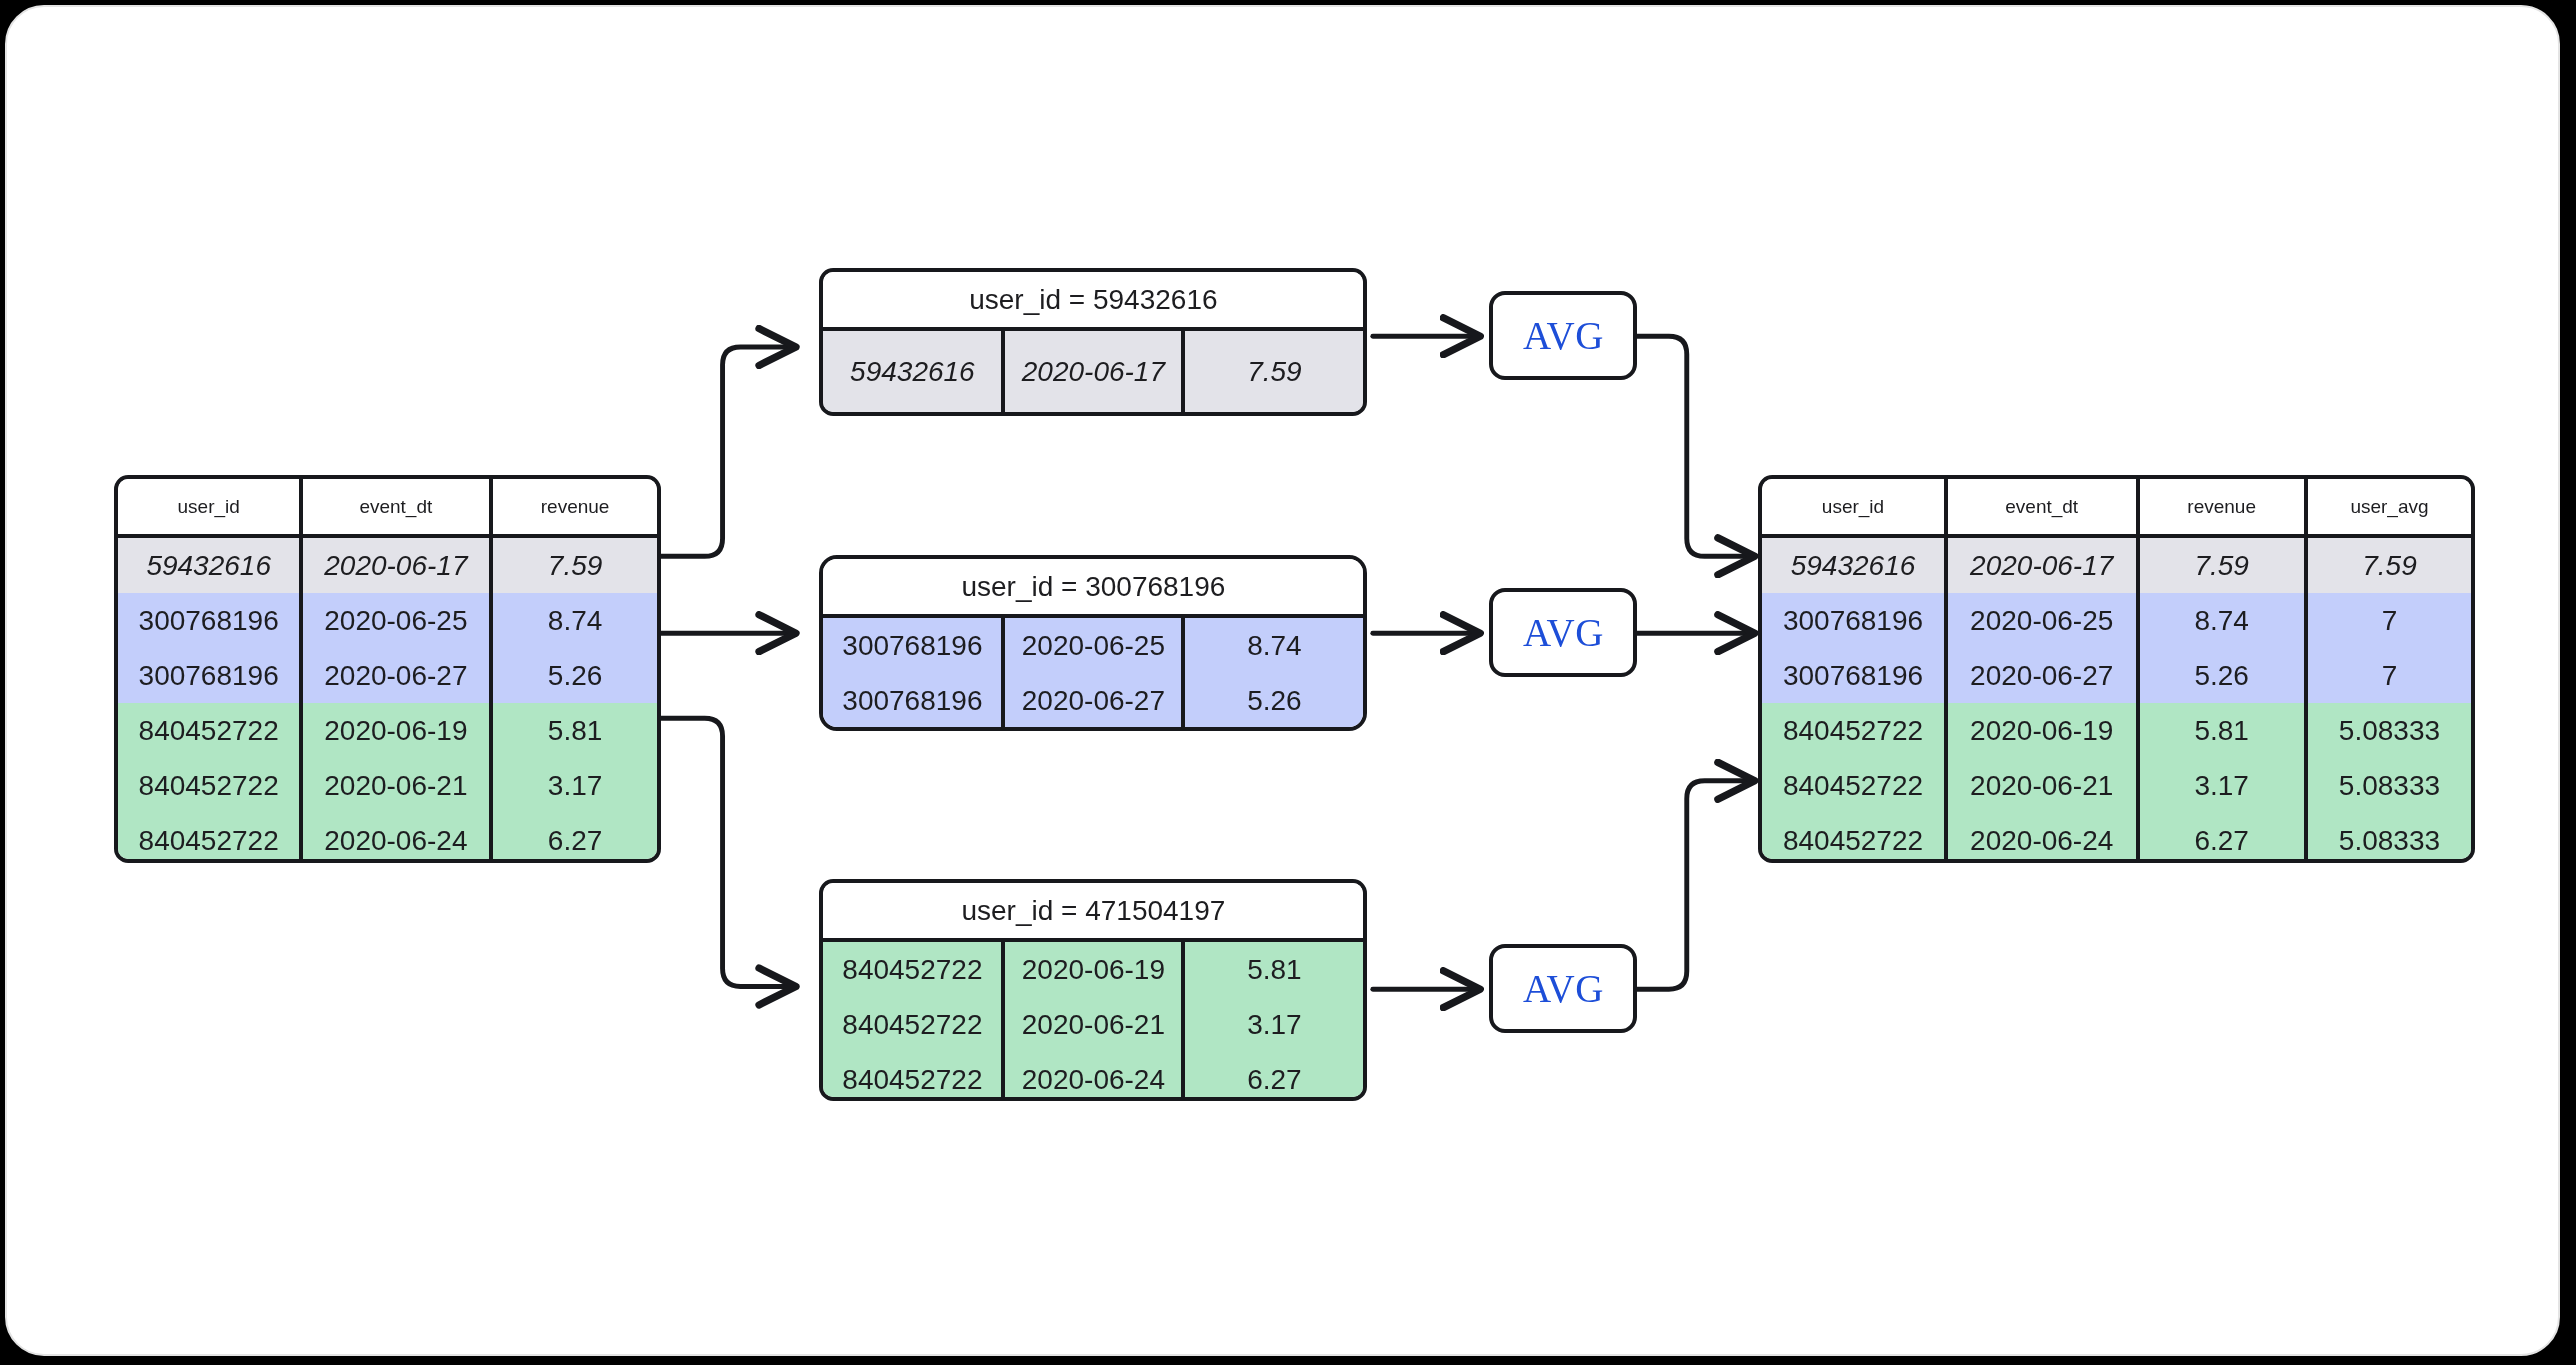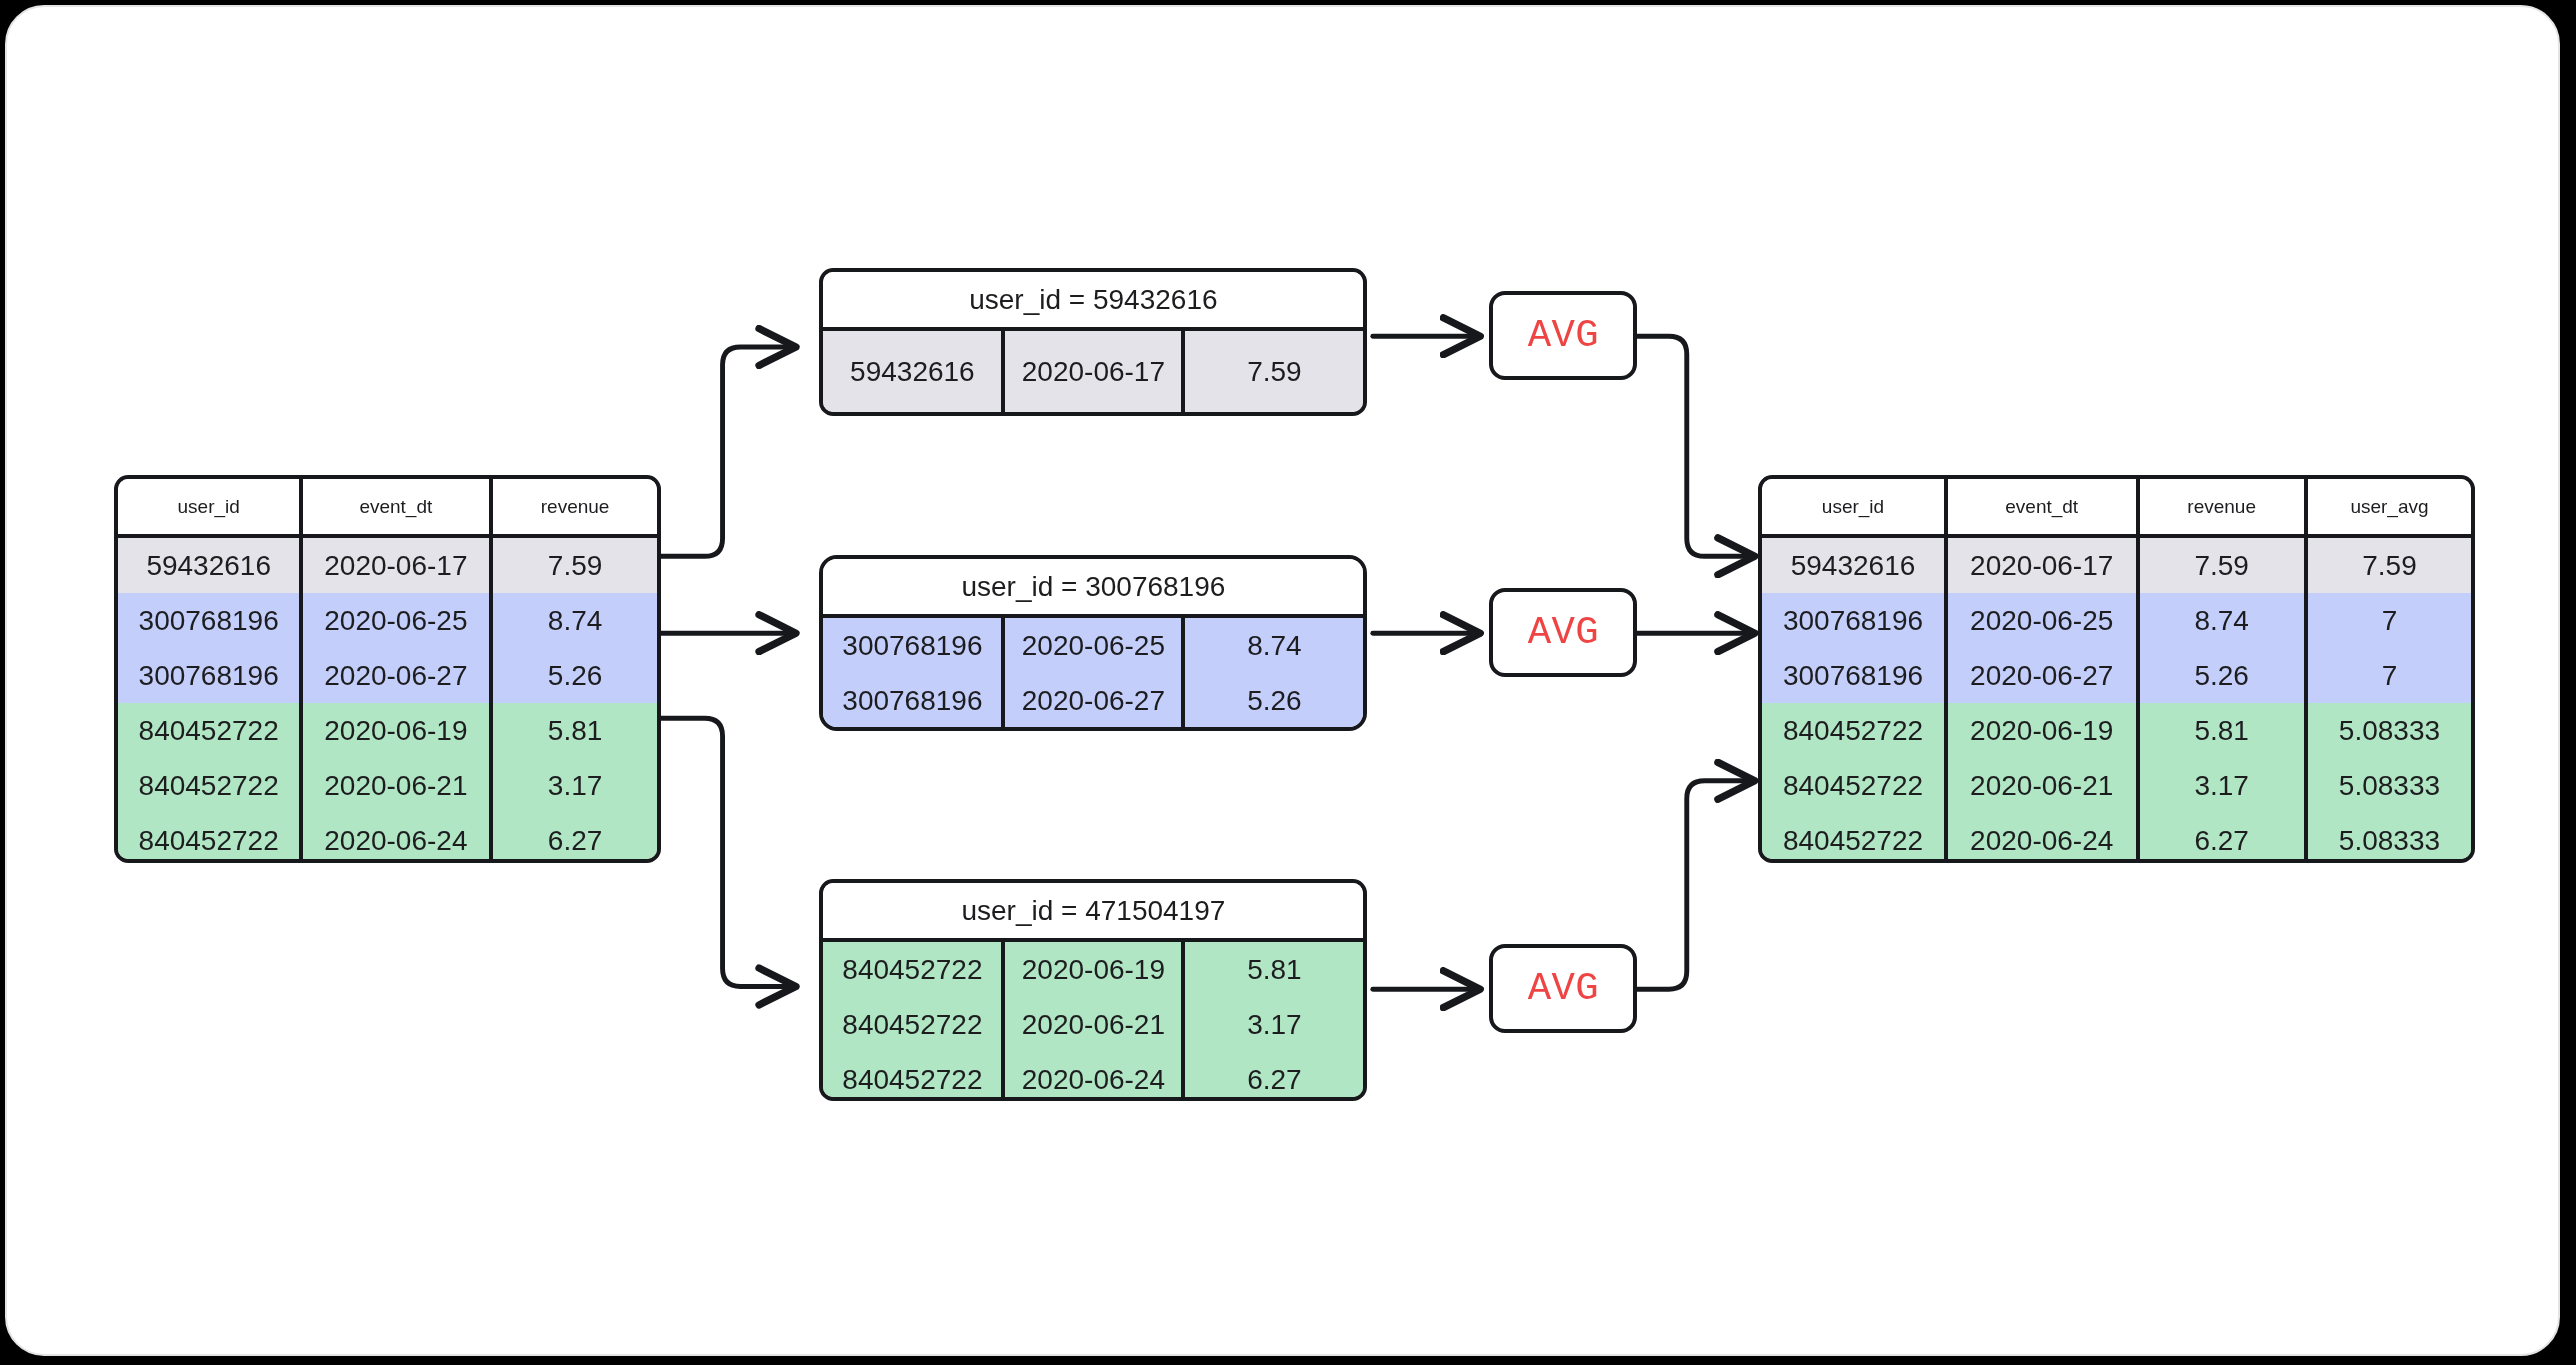--- a/index.html
+++ b/index.html
@@ -83,37 +83,37 @@
   .tbl th:last-child, .tbl td:last-child { border-right: none; }
 
   
   .tbl th.title {
     border-right: none;
     font-size: 28px;
     height: 55px;
   }
 
   
-  .r-gray  { background: #e3e3e9; }
+  .r-gray  { background: #e3e3e9; font-style: italic; }
   .r-blue  { background: #c3cefb; }
   .r-green { background: #b0e6c4; padding-left: 20px; }
 
   
   .avg {
     position: absolute;
     border: 4.5px solid #17181c;
     border-radius: 16px;
     background: #ffffff;
     box-sizing: border-box;
     display: flex;
     align-items: center;
     justify-content: center;
     font-size: 39px;
-    color: #ef4444;
-    font-family: Liberation Mono, monospace;
+    color: #1d4ed8;
+    font-family: Liberation Serif, serif;
     letter-spacing: 0.4px;
   }
 </style>
 </head>
 <body>
 
 <div id="canvas">
   <div id="card">
 
     <svg id="wires" viewBox="0 0 2880 1527" width="2576" height="1366">

